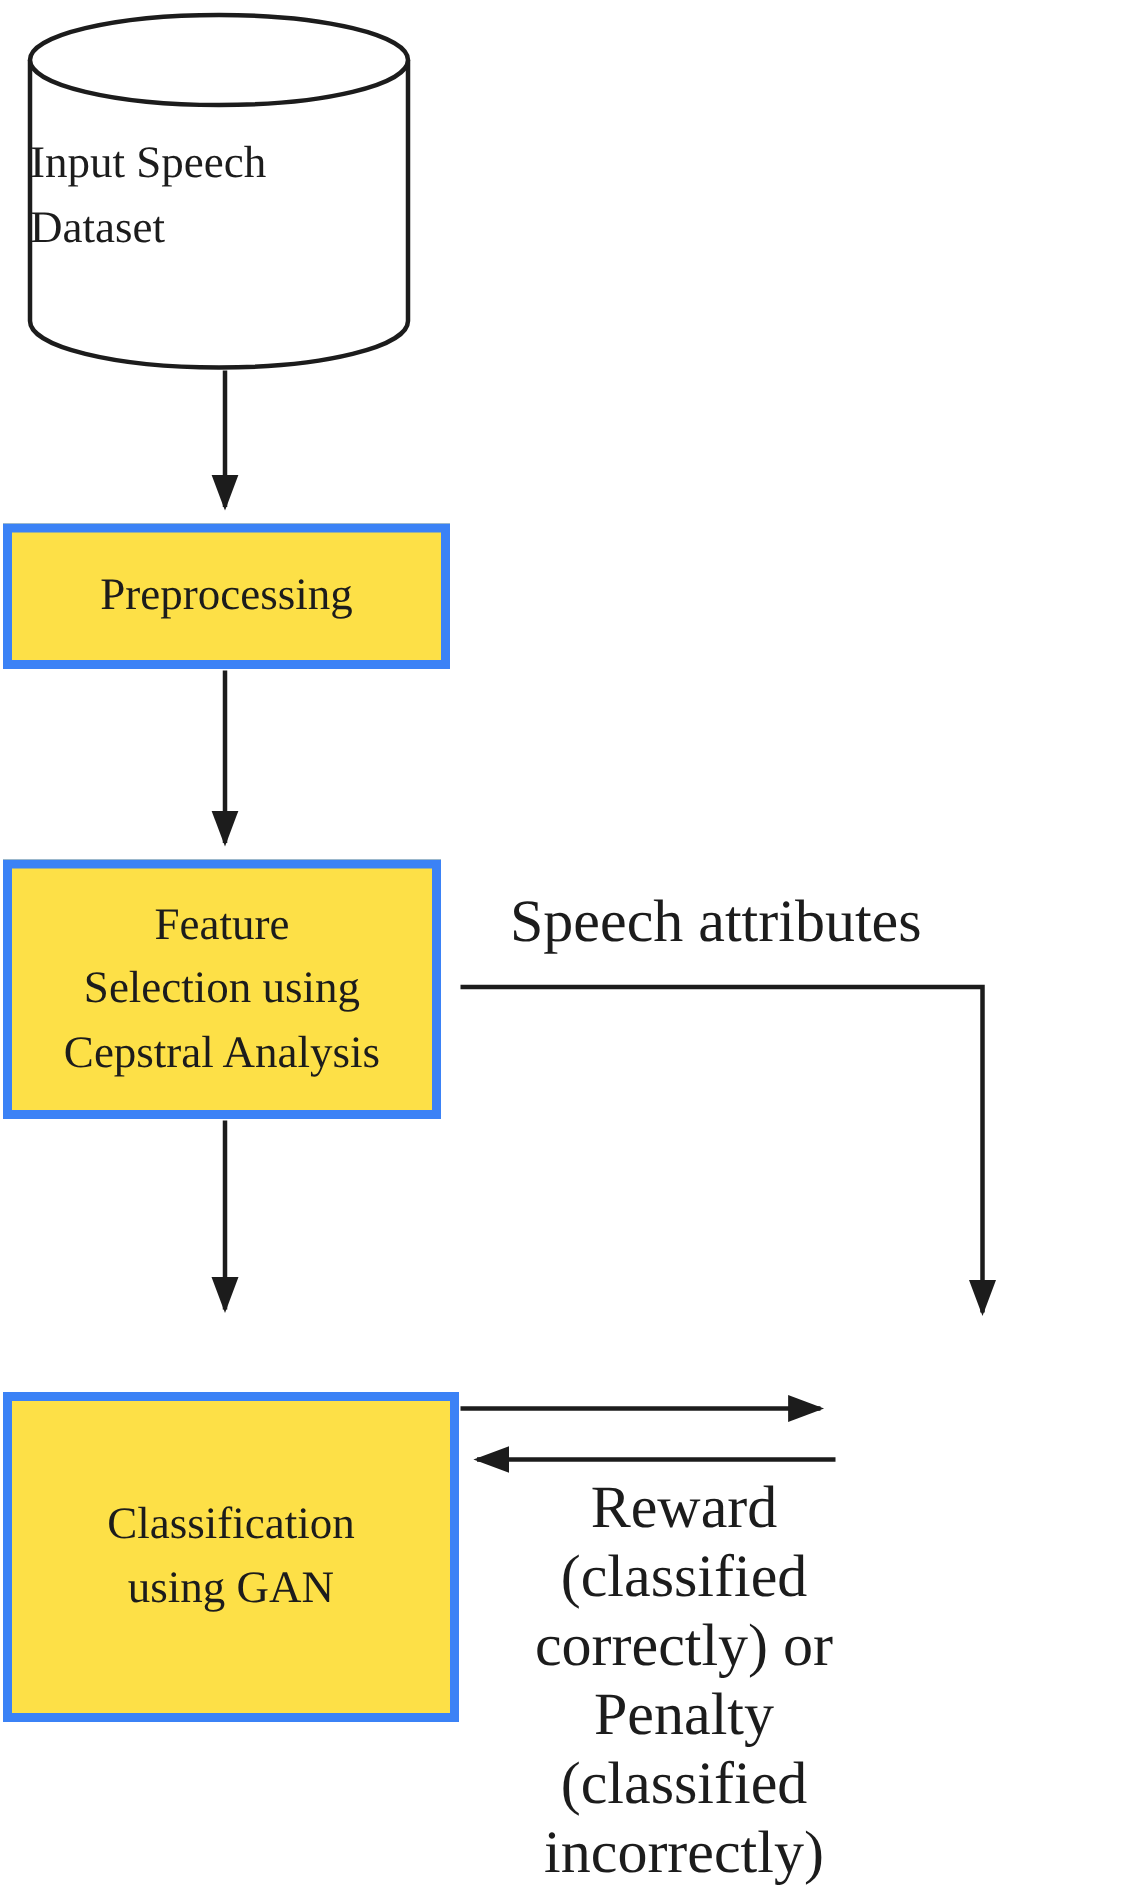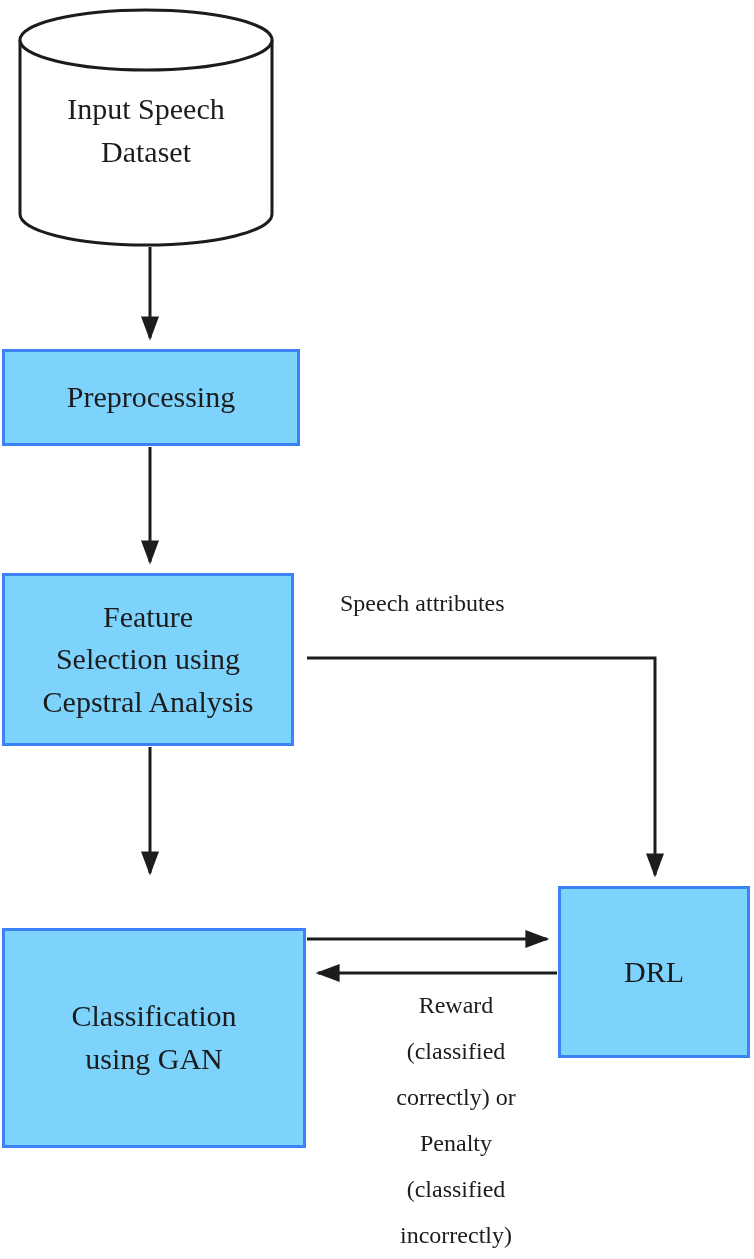--- a/index.html
+++ b/index.html
@@ -15,46 +15,46 @@
   }
 
   .connector-layer {
     position: absolute;
     left: 0; top: 0;
     width: 754px; height: 1259px;
   }
 
   .node-box {
     position: absolute;
-    border: 3px solid #3b82f6;
-    background: #7dd3fc;
+    border: 6px solid #3b82f6;
+    background: #fde047;
     display: flex;
     align-items: center;
     justify-content: center;
     text-align: center;
     font-size: 30px;
     line-height: 1.42;
     white-space: pre-line;
   }
 
   .cylinder-label {
     position: absolute;
     left: 20px;
     top: 88px;
     width: 252px;
-    text-align: center;
+    text-align: left;
     font-size: 30px;
     line-height: 1.42;
     white-space: pre-line;
     font-family: Liberation Serif, serif;
   }
 
   .float-label {
     position: absolute;
-    font-size: 24px;
+    font-size: 40px;
     line-height: 1.42;
     white-space: pre-line;
   }
 
   #label-speech-attributes {
     left: 340px;
     top: 586px;
     width: 280px;
     text-align: left;
   }
@@ -107,21 +107,20 @@
 
   <div id="node-preprocessing" class="node-box">Preprocessing</div>
 
   <div id="node-feature" class="node-box">Feature
 Selection using
 Cepstral Analysis</div>
 
   <div id="node-classification" class="node-box">Classification
 using GAN</div>
 
-  <div id="node-drl" class="node-box">DRL</div>
 
   <div id="label-speech-attributes" class="float-label">Speech attributes</div>
 
   <div id="label-reward-penalty" class="float-label">Reward
 (classified
 correctly) or
 Penalty
 (classified
 incorrectly)</div>
 

